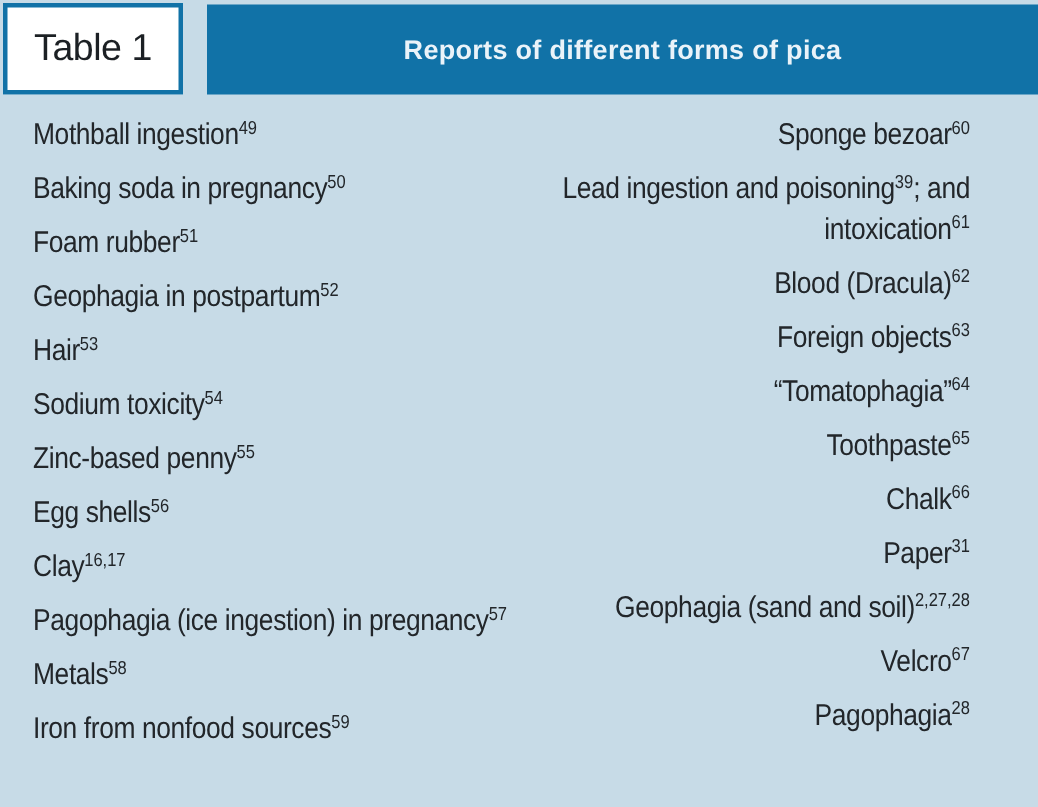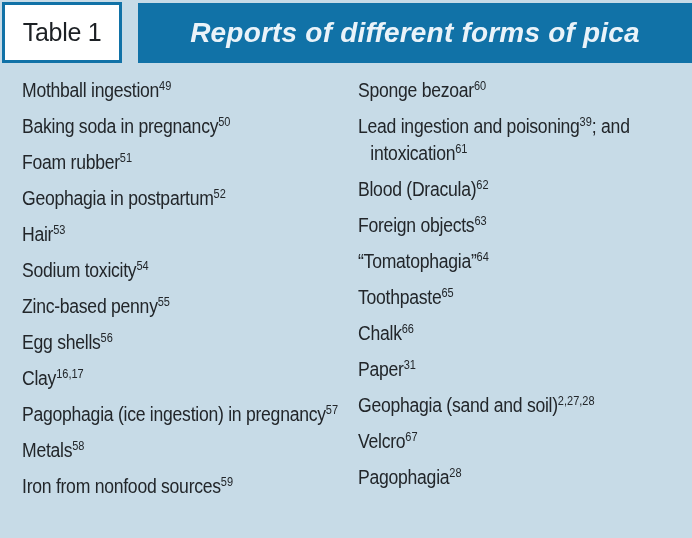--- a/index.html
+++ b/index.html
@@ -19,25 +19,25 @@
     display: flex; align-items: center; justify-content: center;
     font-size: 25px; color: #1c2024; letter-spacing: -0.3px;
   }
   .banner {
     position: absolute; left: 138px; right: 0; top: 3px; height: 60px;
     background: var(--banner-blue, #1172a7);
     display: flex; align-items: center; justify-content: center;
   }
   .banner-title {
     color: var(--title-text, #eaf3f9);
-    font-weight: bold; font-size: 28px; letter-spacing: 0.2px; font-style: italic;
+    font-weight: bold; font-size: 18px; letter-spacing: 0.2px;
   }
   .columns { display: flex; margin: 14px 6px 0 22px; }
   .col { width: 336px; }
-  .col-right { width: auto; flex: 1; }
+  .col-right { width: auto; flex: 1; text-align: right; }
   .item {
     margin-bottom: 9px;
     font-size: 20px; line-height: 27px;
     color: var(--body-text, #22262a);
     letter-spacing: -0.3px;
     transform: scaleX(0.88); transform-origin: 0 0;
     white-space: nowrap;
   }
   .line-cont { padding-left: 14px; }
   .item sup {

